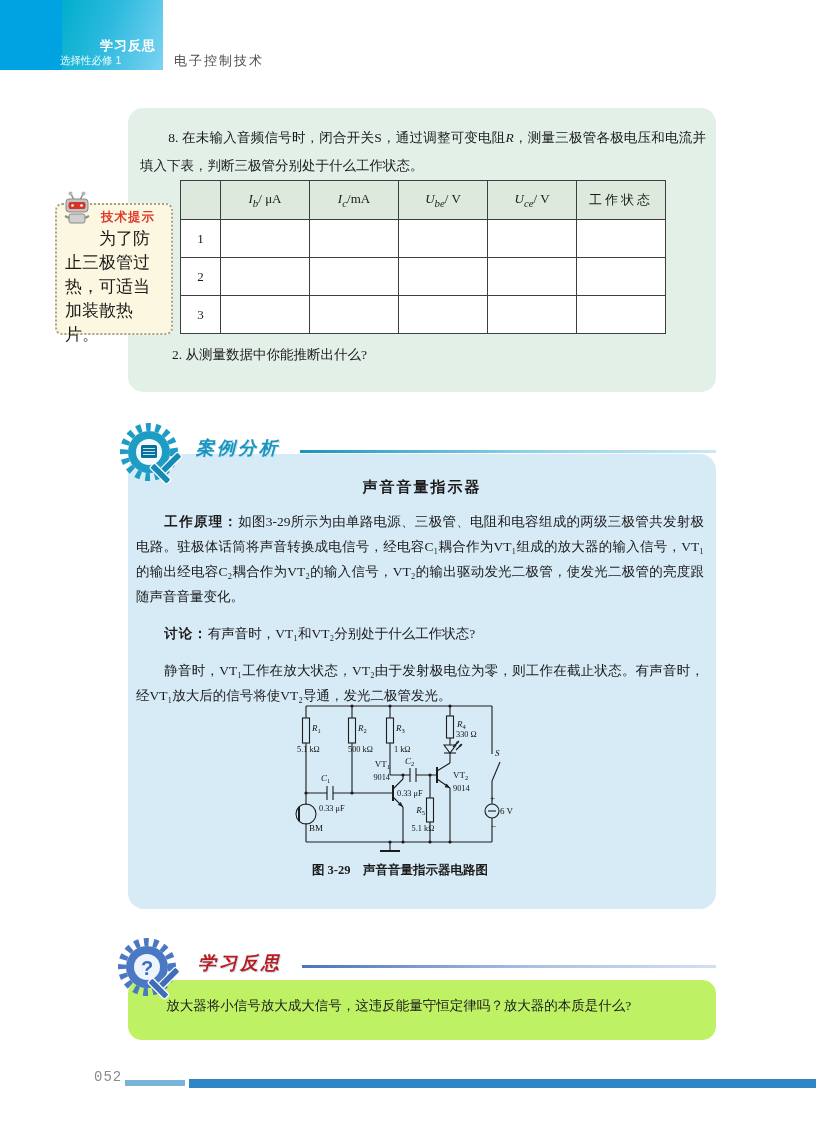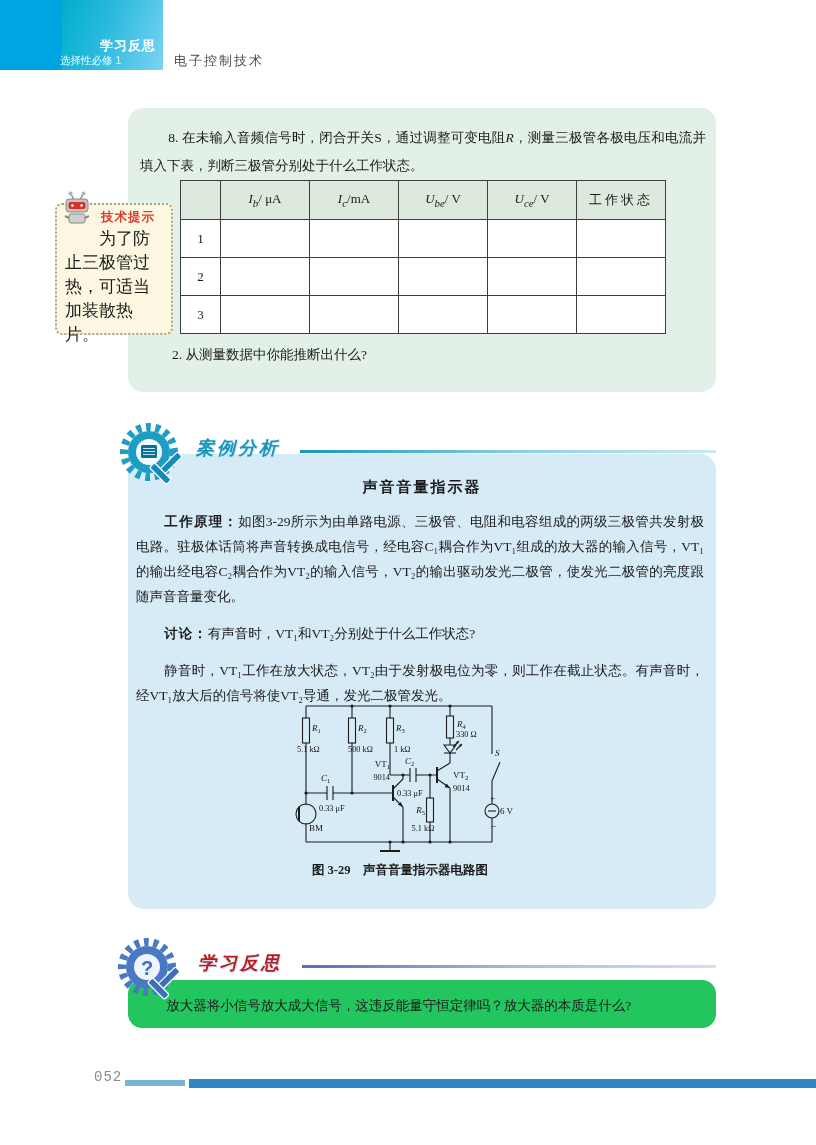--- a/index.html
+++ b/index.html
@@ -54,22 +54,22 @@
 .case-box{position:absolute;left:128px;top:454px;width:588px;height:455px;
   background:#d7ebf7;border-radius:16px;z-index:1}
 .case-title{margin-top:24px;text-align:center;font-weight:bold;font-size:15px;letter-spacing:2px}
 .bodyp{margin:12px 12px 0 8px;font-size:13.5px;line-height:25px;text-indent:2.1em;
   text-align:justify}
 .bodyp b{letter-spacing:1px}
 .fig-caption{position:absolute;left:250px;top:862px;width:300px;text-align:center;
   font-size:12.5px;font-weight:bold;z-index:2}
 .circuit{position:absolute;left:293px;top:701px;z-index:2}
 
-.reflect-box{position:absolute;left:128px;top:980px;width:588px;height:48px;
-  background:#22c55e;border-radius:14px;z-index:1}
+.reflect-box{position:absolute;left:128px;top:980px;width:588px;height:60px;
+  background:#bef264;border-radius:14px;z-index:1}
 .reflect-text{padding:17px 14px 0 10px;font-size:13.5px;text-indent:2.1em}
 
 .page-num{position:absolute;left:94px;top:1069px;font-family:Liberation Mono, monospace;
   font-size:14px;color:#8a8a8a;letter-spacing:1px}
 .foot-bar1{position:absolute;left:125px;top:1080px;width:60px;height:6px;background:#79b3d8}
 .foot-bar2{position:absolute;left:189px;top:1079px;width:627px;height:9px;background:#2f86c4}
 
 .circuit svg text{font-family:"Liberation Serif",serif;font-size:9px;fill:#111}
 .circuit .it{font-style:italic}
 .circuit .sb{font-size:6.5px}

